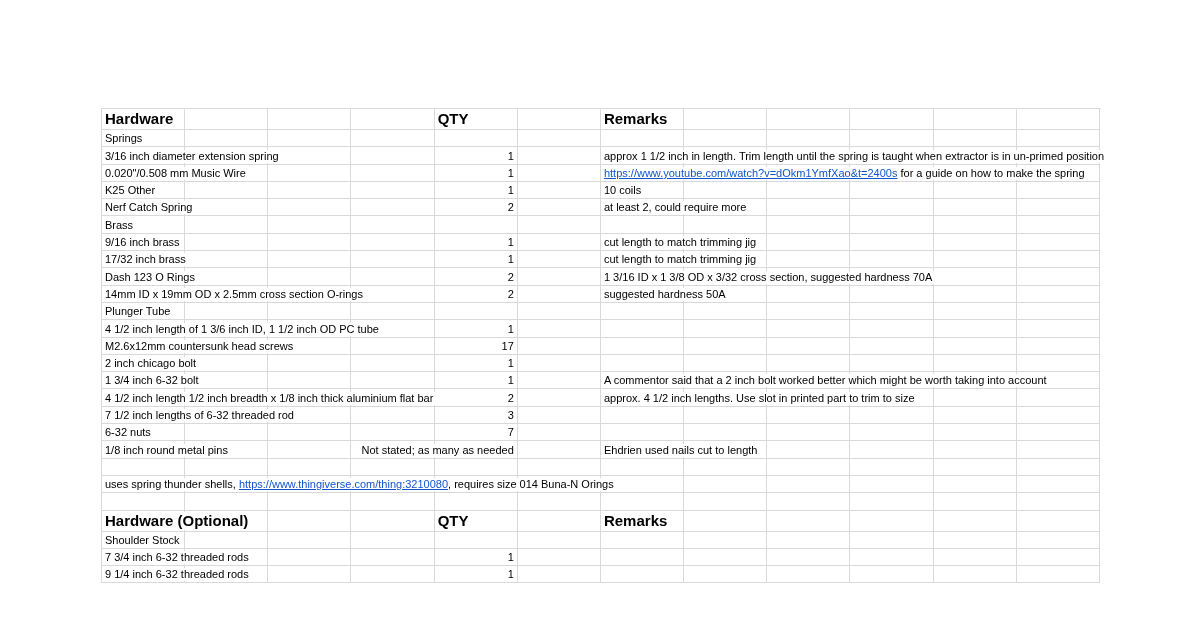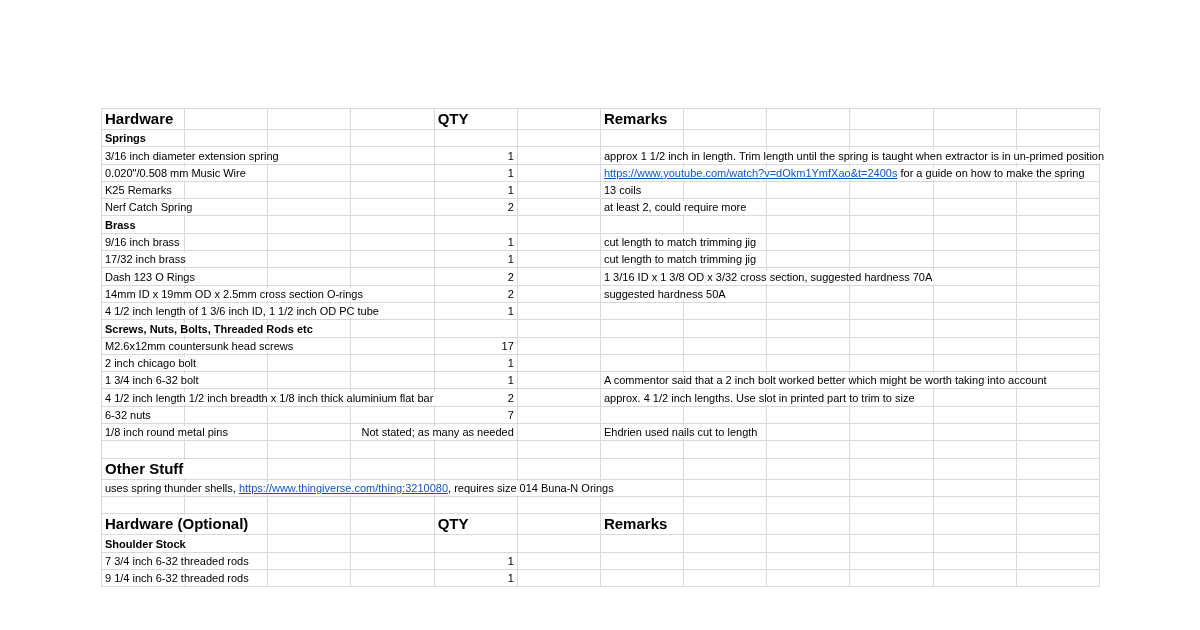--- a/index.html
+++ b/index.html
@@ -27,21 +27,21 @@
     border-bottom:1px solid var(--line);
     background:transparent;
   }
   .ovf{
     position:absolute;left:0;bottom:1px;z-index:2;
     white-space:nowrap;background:#ffffff;
     font-size:11px;line-height:12px;
     padding:0 3px 1px 3px;
   }
   .ovf.num{left:auto;right:0;text-align:right;}
-  .row.section .ovf{font-weight:700;}
+  .row.section .ovf{font-weight:400;}
   .row.header .ovf,.row.big .ovf{
     font-size:15px;font-weight:700;line-height:17px;bottom:1px;
   }
   .link{color:var(--link);text-decoration:underline;cursor:pointer;}
 </style>
 </head>
 <body>
 
 <div id="sheet">
     <div class="row header">
@@ -115,31 +115,31 @@
         <div class="ovf"><span class="link">https://www.youtube.com/watch?v=dOkm1YmfXao&amp;t=2400s</span><span> for a guide on how to make the spring</span></div>
       </div>
       <div class="cell"></div>
       <div class="cell"></div>
       <div class="cell"></div>
       <div class="cell"></div>
       <div class="cell"></div>
     </div>
     <div class="row item">
       <div class="cell">
-        <div class="ovf">K25 Remarks</div>
-      </div>
-      <div class="cell"></div>
-      <div class="cell"></div>
-      <div class="cell"></div>
-      <div class="cell">
-        <div class="ovf num">1</div>
-      </div>
-      <div class="cell"></div>
-      <div class="cell">
-        <div class="ovf">13 coils</div>
+        <div class="ovf">K25 Other</div>
+      </div>
+      <div class="cell"></div>
+      <div class="cell"></div>
+      <div class="cell"></div>
+      <div class="cell">
+        <div class="ovf num">1</div>
+      </div>
+      <div class="cell"></div>
+      <div class="cell">
+        <div class="ovf">10 coils</div>
       </div>
       <div class="cell"></div>
       <div class="cell"></div>
       <div class="cell"></div>
       <div class="cell"></div>
       <div class="cell"></div>
     </div>
     <div class="row item">
       <div class="cell">
         <div class="ovf">Nerf Catch Spring</div>
@@ -249,54 +249,54 @@
       <div class="cell"></div>
       <div class="cell">
         <div class="ovf">suggested hardness 50A</div>
       </div>
       <div class="cell"></div>
       <div class="cell"></div>
       <div class="cell"></div>
       <div class="cell"></div>
       <div class="cell"></div>
     </div>
+    <div class="row section">
+      <div class="cell">
+        <div class="ovf">Plunger Tube</div>
+      </div>
+      <div class="cell"></div>
+      <div class="cell"></div>
+      <div class="cell"></div>
+      <div class="cell"></div>
+      <div class="cell"></div>
+      <div class="cell"></div>
+      <div class="cell"></div>
+      <div class="cell"></div>
+      <div class="cell"></div>
+      <div class="cell"></div>
+      <div class="cell"></div>
+    </div>
     <div class="row item">
       <div class="cell">
         <div class="ovf">4 1/2 inch length of 1 3/6 inch ID, 1 1/2 inch OD PC tube</div>
       </div>
       <div class="cell"></div>
       <div class="cell"></div>
       <div class="cell"></div>
       <div class="cell">
         <div class="ovf num">1</div>
       </div>
       <div class="cell"></div>
       <div class="cell"></div>
       <div class="cell"></div>
       <div class="cell"></div>
       <div class="cell"></div>
       <div class="cell"></div>
       <div class="cell"></div>
     </div>
-    <div class="row section">
-      <div class="cell">
-        <div class="ovf">Screws, Nuts, Bolts, Threaded Rods etc</div>
-      </div>
-      <div class="cell"></div>
-      <div class="cell"></div>
-      <div class="cell"></div>
-      <div class="cell"></div>
-      <div class="cell"></div>
-      <div class="cell"></div>
-      <div class="cell"></div>
-      <div class="cell"></div>
-      <div class="cell"></div>
-      <div class="cell"></div>
-      <div class="cell"></div>
-    </div>
     <div class="row item">
       <div class="cell">
         <div class="ovf">M2.6x12mm countersunk head screws</div>
       </div>
       <div class="cell"></div>
       <div class="cell"></div>
       <div class="cell"></div>
       <div class="cell">
         <div class="ovf num">17</div>
       </div>
@@ -361,20 +361,38 @@
         <div class="ovf">approx. 4 1/2 inch lengths. Use slot in printed part to trim to size</div>
       </div>
       <div class="cell"></div>
       <div class="cell"></div>
       <div class="cell"></div>
       <div class="cell"></div>
       <div class="cell"></div>
     </div>
     <div class="row item">
       <div class="cell">
+        <div class="ovf">7 1/2 inch lengths of 6-32 threaded rod</div>
+      </div>
+      <div class="cell"></div>
+      <div class="cell"></div>
+      <div class="cell"></div>
+      <div class="cell">
+        <div class="ovf num">3</div>
+      </div>
+      <div class="cell"></div>
+      <div class="cell"></div>
+      <div class="cell"></div>
+      <div class="cell"></div>
+      <div class="cell"></div>
+      <div class="cell"></div>
+      <div class="cell"></div>
+    </div>
+    <div class="row item">
+      <div class="cell">
         <div class="ovf">6-32 nuts</div>
       </div>
       <div class="cell"></div>
       <div class="cell"></div>
       <div class="cell"></div>
       <div class="cell">
         <div class="ovf num">7</div>
       </div>
       <div class="cell"></div>
       <div class="cell"></div>
@@ -399,36 +417,20 @@
         <div class="ovf">Ehdrien used nails cut to length</div>
       </div>
       <div class="cell"></div>
       <div class="cell"></div>
       <div class="cell"></div>
       <div class="cell"></div>
       <div class="cell"></div>
     </div>
     <div class="row empty">
       <div class="cell"></div>
-      <div class="cell"></div>
-      <div class="cell"></div>
-      <div class="cell"></div>
-      <div class="cell"></div>
-      <div class="cell"></div>
-      <div class="cell"></div>
-      <div class="cell"></div>
-      <div class="cell"></div>
-      <div class="cell"></div>
-      <div class="cell"></div>
-      <div class="cell"></div>
-    </div>
-    <div class="row big">
-      <div class="cell">
-        <div class="ovf">Other Stuff</div>
-      </div>
       <div class="cell"></div>
       <div class="cell"></div>
       <div class="cell"></div>
       <div class="cell"></div>
       <div class="cell"></div>
       <div class="cell"></div>
       <div class="cell"></div>
       <div class="cell"></div>
       <div class="cell"></div>
       <div class="cell"></div>

